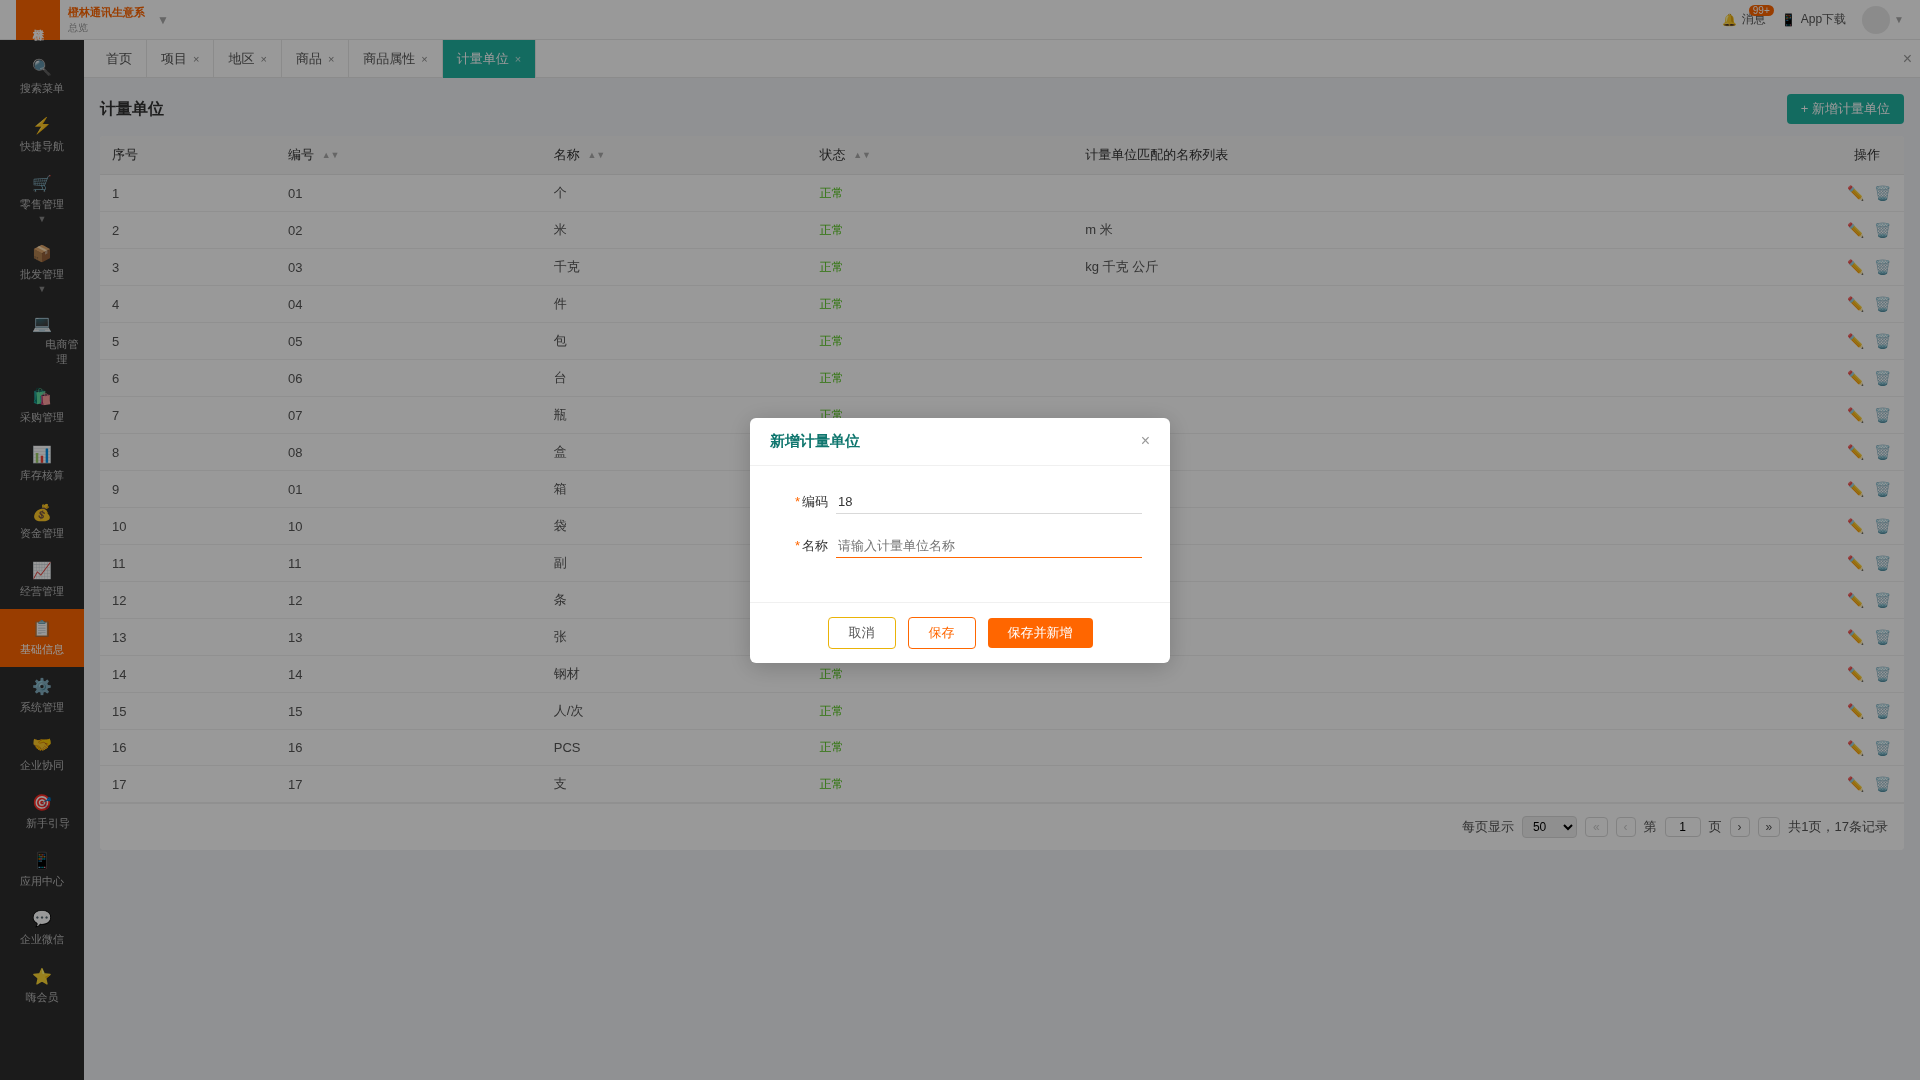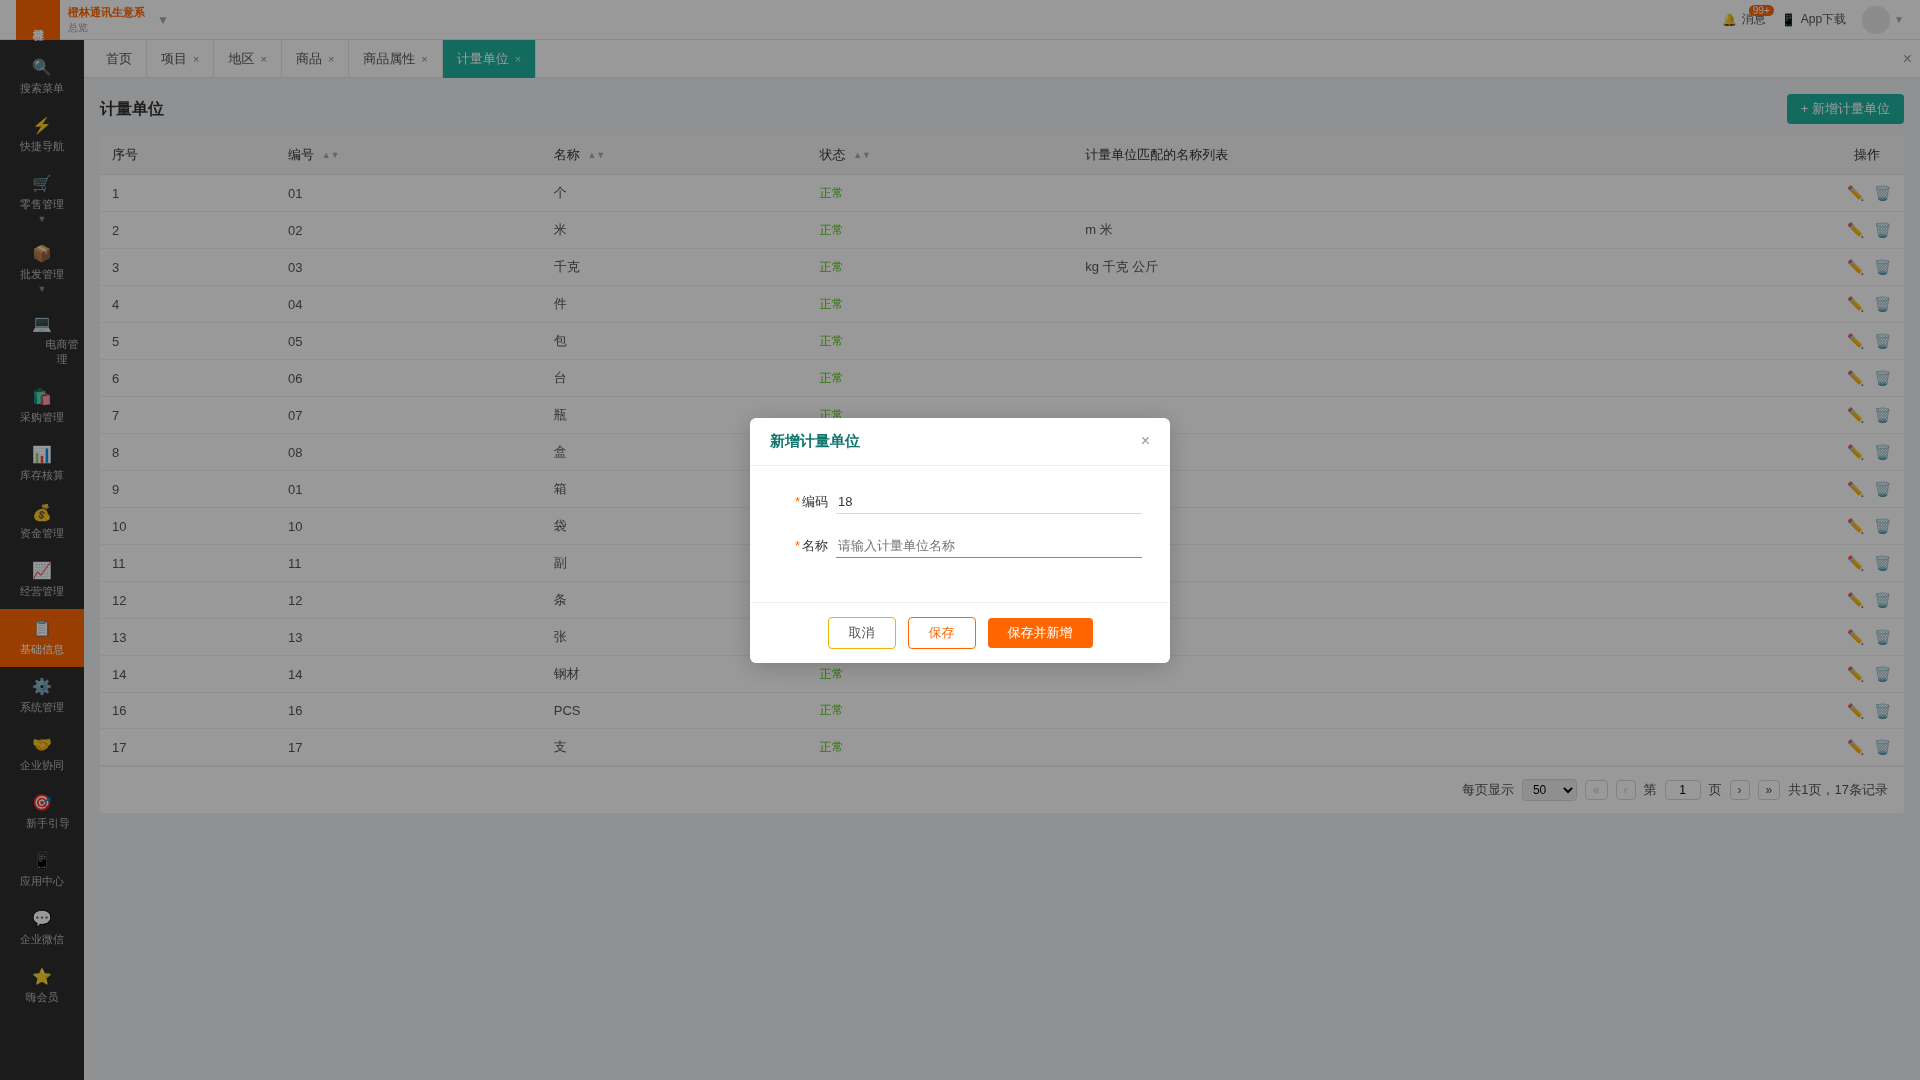--- a/index.html
+++ b/index.html
@@ -684,20 +684,33 @@
       <div class="action-btns" style="justify-content:flex-end;">
         <span class="action-btn" title="编辑">✏️</span>
         <span class="action-btn" title="删除">🗑️</span>
       </div>
     </td>
   </tr>
               <tr>
     <td>14</td>
     <td>14</td>
     <td>钢材</td>
+    <td><span class="status-normal">正常</span></td>
+    <td></td>
+    <td style="text-align:right;">
+      <div class="action-btns" style="justify-content:flex-end;">
+        <span class="action-btn" title="编辑">✏️</span>
+        <span class="action-btn" title="删除">🗑️</span>
+      </div>
+    </td>
+  </tr>
+              <tr>
+    <td>15</td>
+    <td>15</td>
+    <td>人/次</td>
     <td><span class="status-normal">正常</span></td>
     <td></td>
     <td style="text-align:right;">
       <div class="action-btns" style="justify-content:flex-end;">
         <span class="action-btn" title="编辑">✏️</span>
         <span class="action-btn" title="删除">🗑️</span>
       </div>
     </td>
   </tr>
               <tr>

